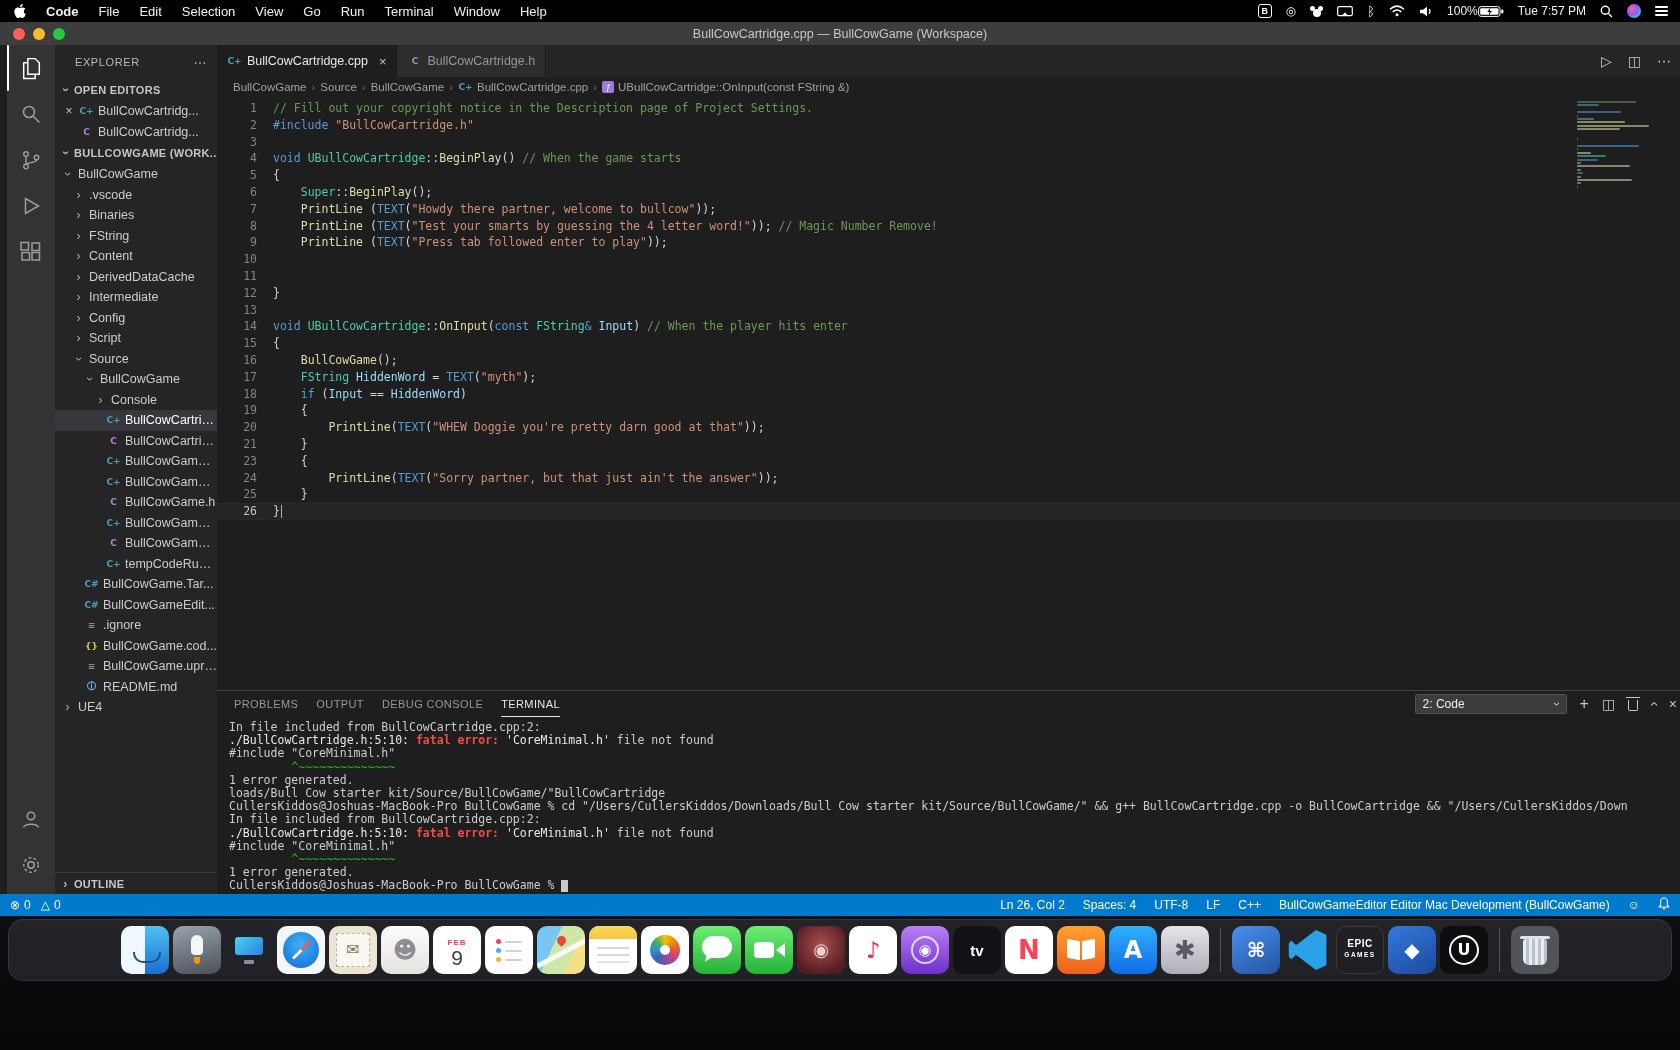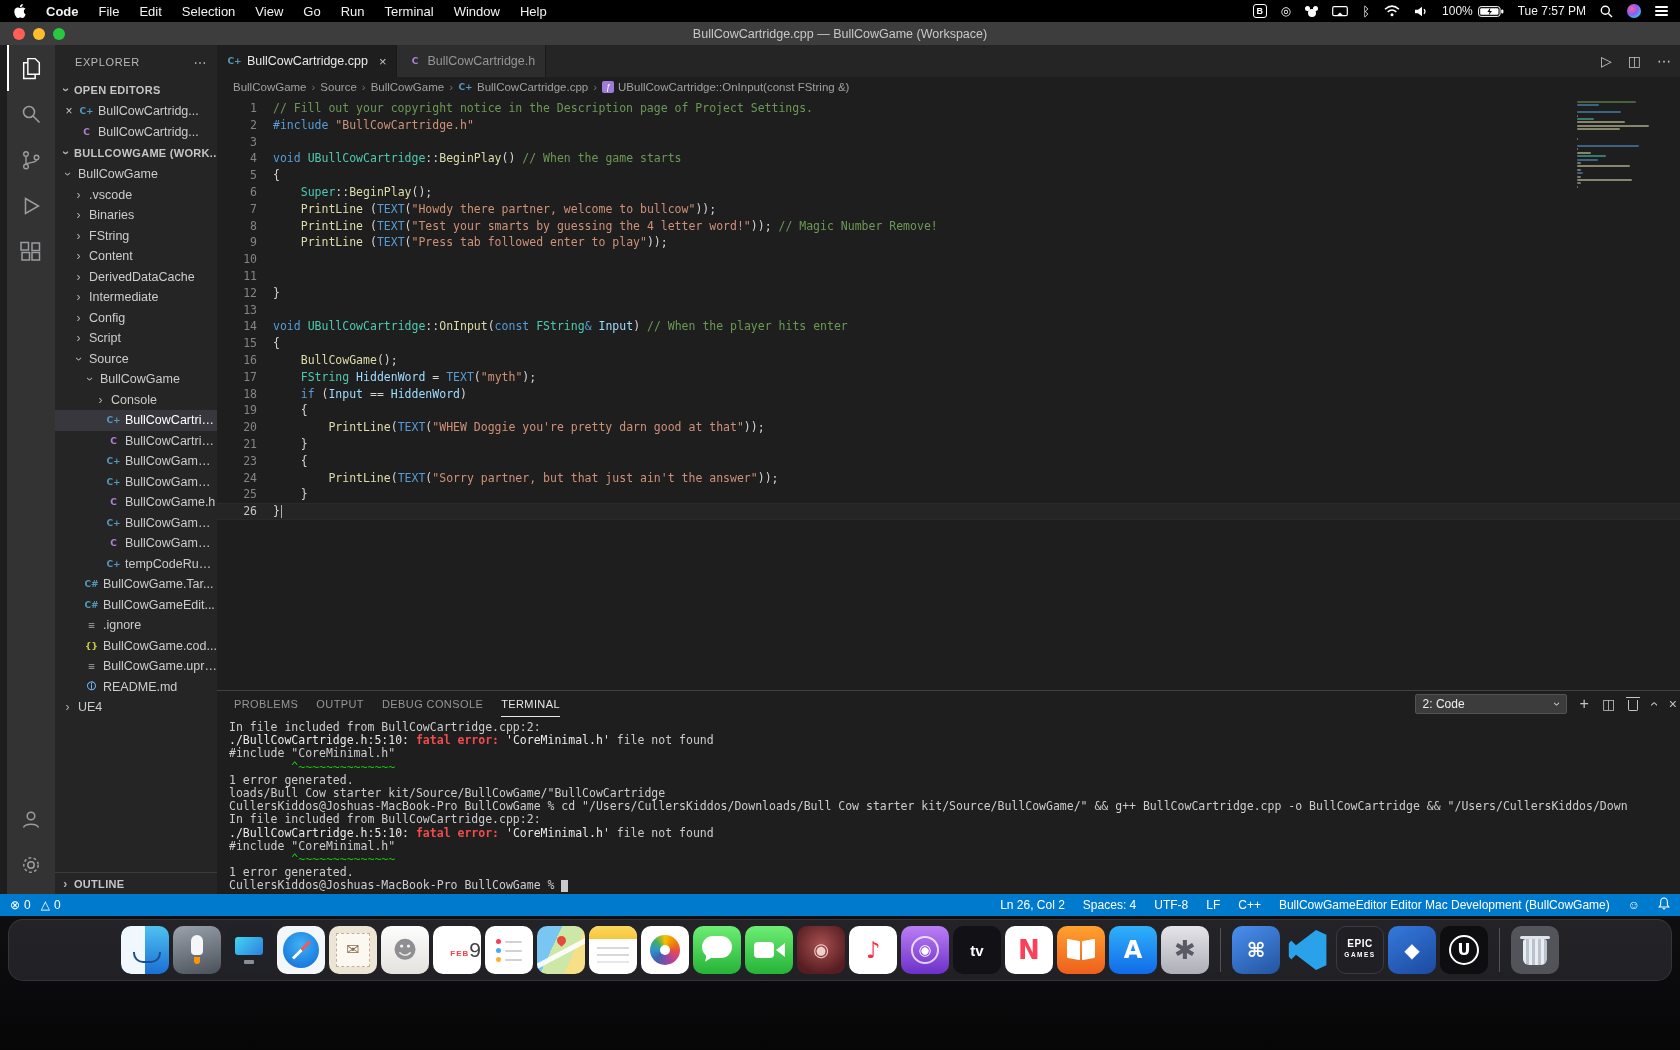--- a/index.html
+++ b/index.html
@@ -17,21 +17,21 @@
   .mb-ic{display:flex;align-items:center;justify-content:center;color:#fff}
   .boxb{border:1px solid #fff;border-radius:3px;font-size:9px;width:14px;height:14px;font-weight:700}
   .bt{font-size:13px}
   .mickey{width:13px;height:11px;position:relative}
   .mickey i{position:absolute;bottom:0;left:2.5px;width:8px;height:8px;background:#fff;border-radius:50%}
   .mickey::before,.mickey::after{content:"";position:absolute;top:0;width:5px;height:5px;background:#fff;border-radius:50%}
   .mickey::before{left:0}.mickey::after{right:0}
   .siri{width:14px;height:14px;border-radius:50%;background:radial-gradient(circle at 35% 35%,#ff5fa2,#8a5cf5 45%,#2ad0f0 78%)}
   .cc{display:flex;flex-direction:column;gap:2.5px}
   .cc i{width:13px;height:1.5px;background:#fff;border-radius:1px}
-  .mb-batt{display:flex;align-items:center;gap:5px}
+  .mb-batt{display:flex;align-items:center;}
   .mb-clock{white-space:nowrap}
 
   
   .titlebar{height:23px;background:#3d3d3d;position:relative;display:flex;align-items:center;justify-content:center;color:#c8c8c8;font-size:12.5px}
   .traffic{position:absolute;left:13px;top:5.5px;display:flex;gap:8px}
   .tl{width:12px;height:12px;border-radius:50%}
   .tl.r{background:#ff5f57}.tl.y{background:#febc2e}.tl.g{background:#28c840}
 
   
   .main{position:absolute;top:45px;left:7px;width:1680px;height:849px;display:flex}
@@ -134,21 +134,21 @@
   .dk-screens::before{content:"";position:absolute;top:11px;left:10px;width:28px;height:18px;border-radius:3px;background:linear-gradient(135deg,#41d6f0,#2e7fe0)}
   .dk-screens::after{content:"";position:absolute;bottom:10px;left:19px;width:10px;height:4px;background:#888e97;border-radius:1px}
   .dk-safari{background:#f4f7fa}
   .dk-safari::before{content:"";position:absolute;inset:6px;border-radius:50%;background:radial-gradient(circle at 50% 35%,#3fb2f4,#0f68d8)}
   .dk-safari::after{content:"";position:absolute;left:22.5px;top:12px;width:3px;height:24px;background:linear-gradient(#ff5450 0 50%,#fff 50%);transform:rotate(45deg)}
   .dk-mail{background:#ece4d4}
   .dk-mail::before{content:"";position:absolute;inset:7px;background:#fbf8f2;border:1.5px dashed #c3b193}
   .dk-mail .g{color:#8a6d4f;font-size:16px}
   .dk-contacts{background:linear-gradient(180deg,#fdfdfd,#e4e2dd)}
   .dk-contacts .g{color:#8e8e93;font-size:24px}
-  .dk-cal{background:#fff;flex-direction:row;justify-content:flex-end}
+  .dk-cal{background:#fff;flex-direction:column;justify-content:center}
   .cal-m{margin-top:7px;font-size:8px;font-weight:700;color:#fa3c4c;letter-spacing:1px}
   .cal-d{font-size:21px;color:#404040;line-height:1.05}
   .dk-reminders{background:#fff}
   .dk-reminders::before{content:"";position:absolute;left:11px;top:13px;width:5px;height:5px;border-radius:50%;background:#fa3c5a;box-shadow:0 9px 0 #4aa9f5,0 18px 0 #f9b32a}
   .dk-reminders::after{content:"";position:absolute;left:20px;top:14.5px;width:17px;height:2px;border-radius:1px;background:#d2d2d6;box-shadow:0 9px 0 #d2d2d6,0 18px 0 #d2d2d6}
   .dk-maps{background:linear-gradient(115deg,#7ac6f2 0 36%,#cde7a6 36% 70%,#f6df86 70%)}
   .dk-maps::before{content:"";position:absolute;left:-4px;top:24px;width:60px;height:5px;background:#fff;transform:rotate(-28deg);opacity:.9}
   .dk-maps::after{content:"";position:absolute;left:20px;top:10px;width:9px;height:9px;border-radius:50% 50% 50% 0;background:#e64a3c;transform:rotate(-45deg)}
   .dk-notes{background:#fff}
   .dk-notes::before{content:"";position:absolute;top:0;left:0;right:0;height:13px;background:linear-gradient(#fbd85c,#f5c63f)}

